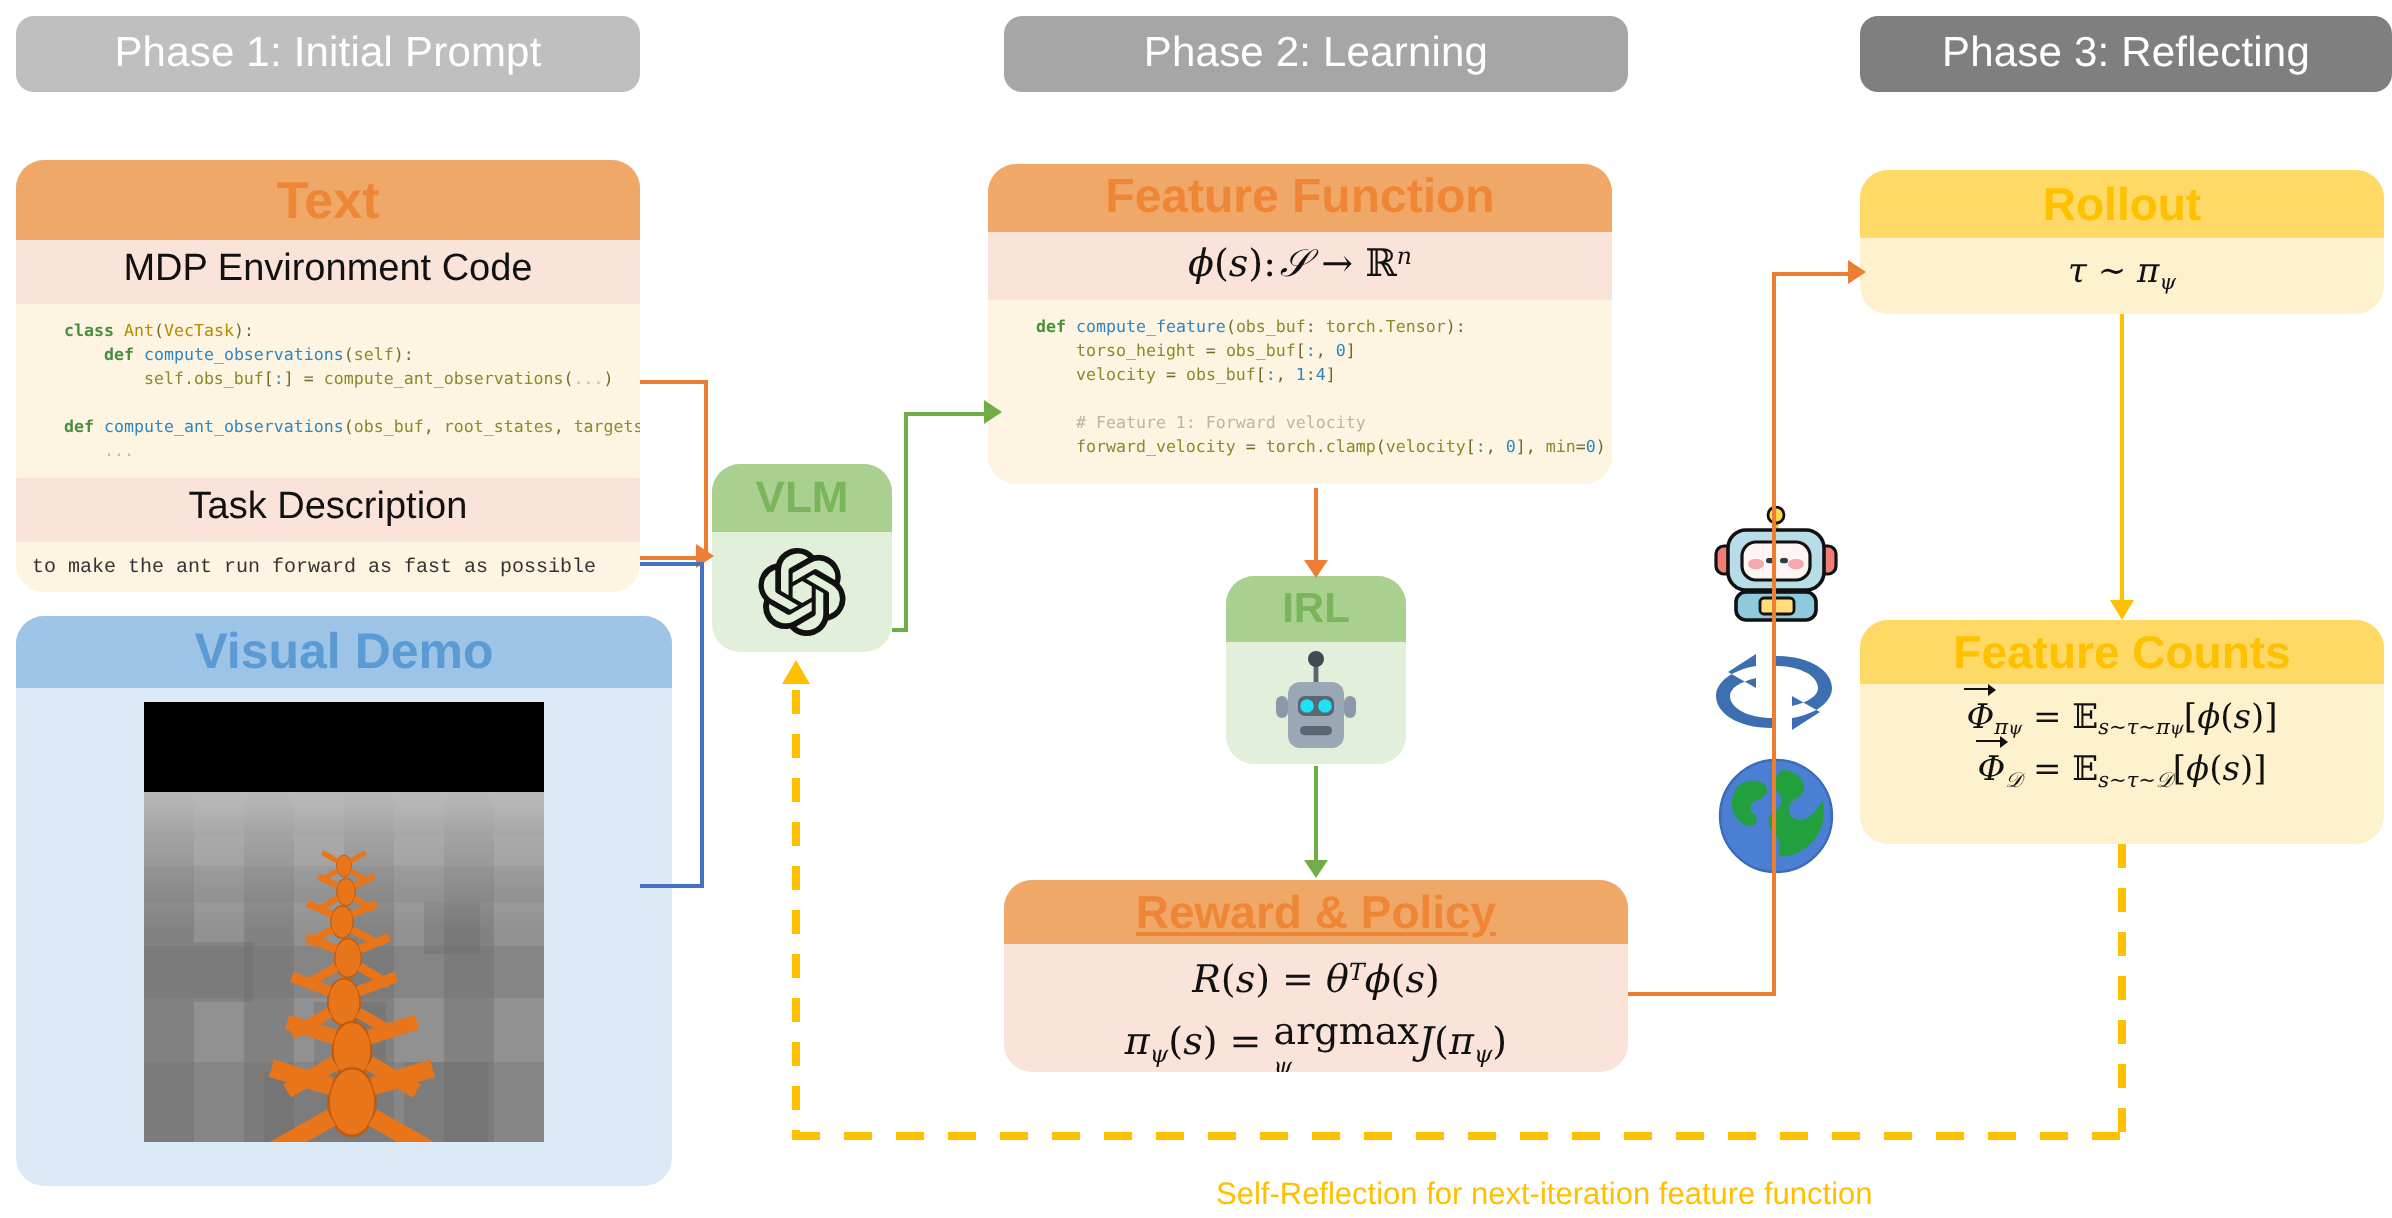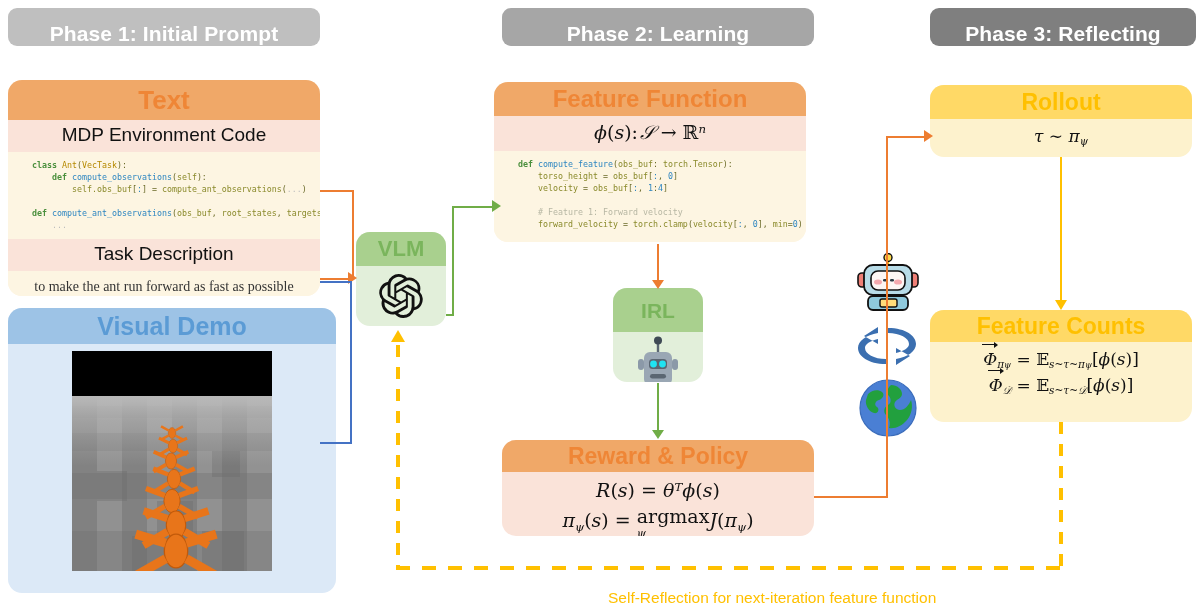--- a/index.html
+++ b/index.html
@@ -12,24 +12,23 @@
     overflow: hidden;
   }
   .stage { position: absolute; inset: 0; }
 
   
   .phase-header {
     position: absolute;
     border-radius: 9px;
     color: #ffffff;
     font-size: 21px;
-    display: flex; align-items: flex-end; justify-content: center;
+    display: flex; align-items: center; justify-content: center;
     letter-spacing: .1px;
     height: 38px;
-    font-weight: bold;
   }
   #ph1 { left: 8px;   top: 8px; width: 312px; background: #bfbfbf; }
   #ph2 { left: 502px; top: 8px; width: 312px; background: #a6a6a6; }
   #ph3 { left: 930px; top: 8px; width: 266px; background: #7f7f7f; }
 
   
   .card { position: absolute; border-radius: 14px; overflow: hidden; }
   .card-title {
     text-align: center;
     font-weight: bold;
@@ -43,22 +42,22 @@
   .subhead {
     background: #fae3d9; color: #111; font-size: 19px;
     text-align: center; padding: 5px 0 6px; line-height: 1.1;
   }
   .codeblock {
     background: #fdf5e2; font-family: "DejaVu Sans Mono", monospace;
     font-size: 8.3px; line-height: 1.45; padding: 7px 8px 8px 24px;
     white-space: pre; color: #6b6b2a;
   }
   .plainline {
-    background: #fdf5e2; font-family: Liberation Serif, serif;
-    font-size: 14px; color: #333; padding: 8px 8px 10px 8px; white-space: pre; text-align: center;
+    background: #fdf5e2; font-family: Liberation Mono, monospace;
+    font-size: 10px; color: #333; padding: 8px 8px 10px 8px; white-space: pre;
   }
   .k-kw   { color: #4a8f3c; font-weight: bold; }
   .k-cls  { color: #b58900; }
   .k-fn   { color: #2e86c1; }
   .k-num  { color: #2e86c1; }
   .k-com  { color: #b7b7a4; }
   .k-var  { color: #8a8a2b; }
   .k-dots { color: #bdbdbd; }
 
   
@@ -75,26 +74,26 @@
   
   #card-ff { left: 494px; top: 82px; width: 312px; height: 160px; background: #fdf5e2; }
   #card-ff .card-title { height: 34px; background: #f0a868; color: #ef8636; font-size: 24px; }
   .math-strip {
     background: #fae3d9; text-align: center; padding: 5px 0 7px;
     font-family: "DejaVu Serif", serif; font-size: 19px; color: #111;
   }
 
   
   #card-irl { left: 613px; top: 288px; width: 90px; height: 94px; background: #e2efda; }
-  #card-irl .card-title { height: 44px; background: #a9d08e; color: #7ab55c; font-size: 21px; }
+  #card-irl .card-title { height: 33px; background: #a9d08e; color: #7ab55c; font-size: 21px; }
   .irl-logo { display: flex; align-items: center; justify-content: center; height: 62px; }
 
   
   #card-rp { left: 502px; top: 440px; width: 312px; height: 96px; background: #fae3d9; }
-  #card-rp .card-title { height: 32px; background: #f0a868; color: #ef8636; font-size: 23px; }
+  #card-rp .card-title { height: 32px; background: #f0a868; color: #ef8636; font-size: 23px; text-decoration: underline; }
   .rp-math { text-align: center; padding-top: 6px; font-family: "DejaVu Serif", serif; color: #111; }
 
   
   #card-rollout { left: 930px; top: 85px; width: 262px; height: 72px; background: #fdf2cd; }
   #card-rollout .card-title { height: 34px; background: #ffd966; color: #ffc000; font-size: 23px; }
   .roll-math { text-align: center; padding-top: 7px; font-family: "DejaVu Serif", serif; font-size: 17px; color: #111; }
 
   
   #card-fc { left: 930px; top: 310px; width: 262px; height: 112px; background: #fdf2cd; }
   #card-fc .card-title { height: 32px; background: #ffd966; color: #ffc000; font-size: 23px; }

